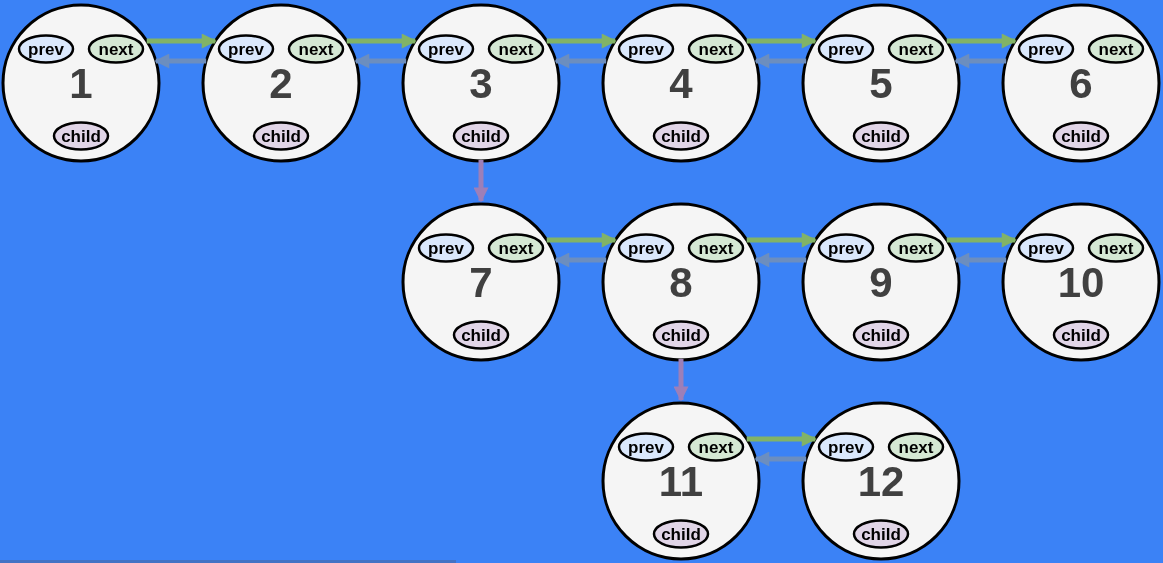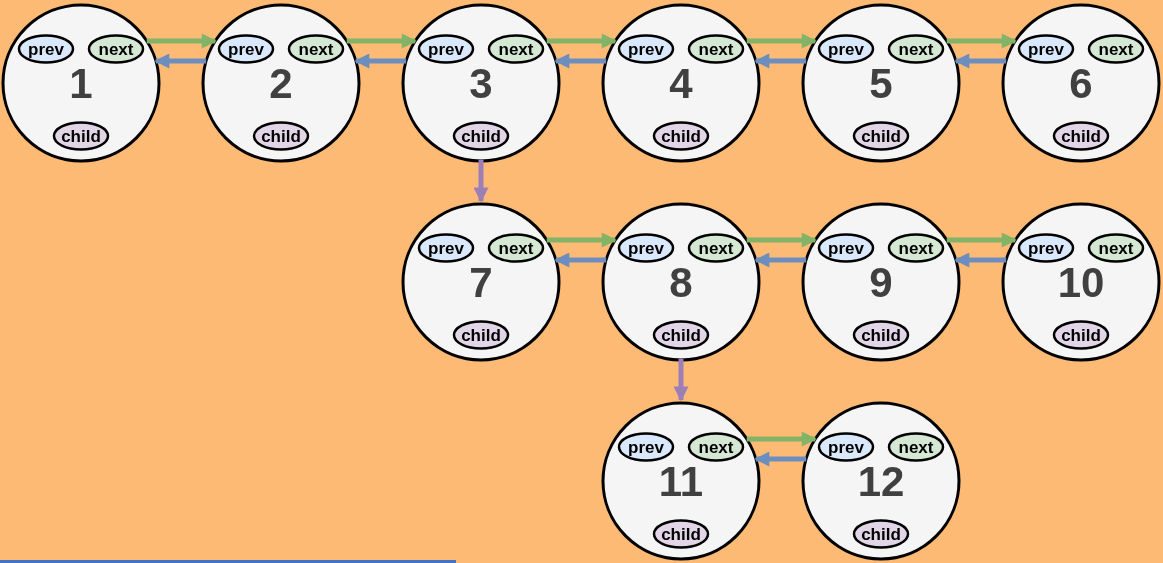--- a/index.html
+++ b/index.html
@@ -5,21 +5,21 @@
   html, body {
     margin: 0;
     padding: 0;
     background: #ffffff;
     font-family: "Liberation Sans", sans-serif;
   }
   .stage {
     position: relative;
     width: 1163px;
     height: 563px;
-    background: #fdba74;
+    background: #3b82f6;
     overflow: hidden;
   }
   svg { display: block; }
   text { user-select: none; }
   .node-number {
     font-family: "Liberation Sans", sans-serif;
     font-weight: 700;
     font-size: 42px;
   }
   .pointer-label {

